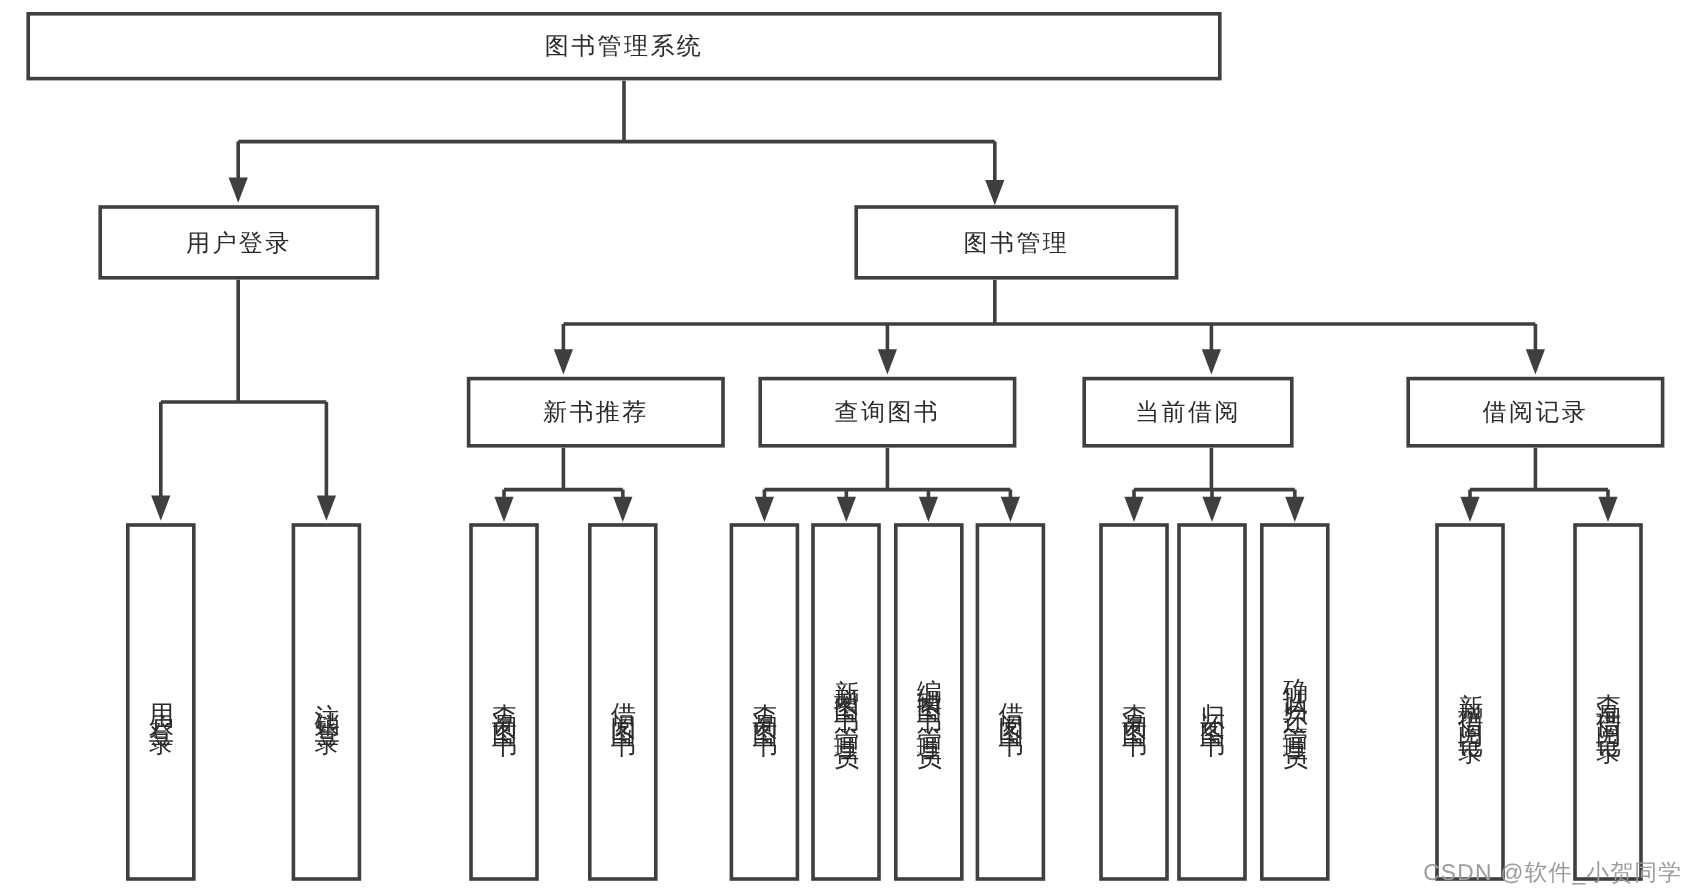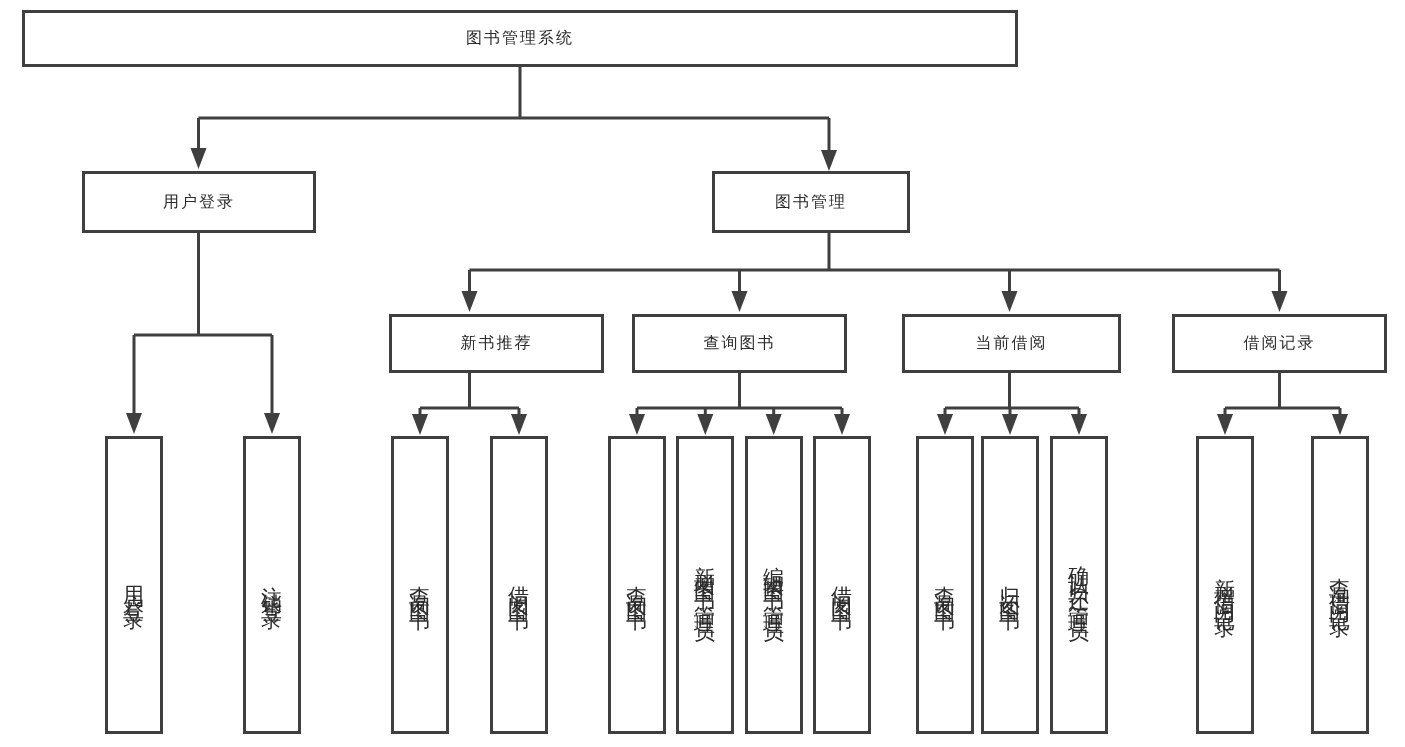--- a/index.html
+++ b/index.html
@@ -5,21 +5,21 @@
   html,body{margin:0;padding:0;background:#ffffff;}
   body{font-family:"Liberation Sans","DejaVu Sans",sans-serif;}
   .canvas{position:relative;width:1405px;height:747px;background:#ffffff;overflow:hidden;}
   .wires{position:absolute;left:0;top:0;z-index:1;}
   .wires path{stroke:var(--line,#3f3f3f);stroke-width:3;fill:none;}
   .wires polygon{fill:var(--line,#3f3f3f);stroke:none;}
   .node{
     position:absolute;z-index:2;box-sizing:border-box;
     border:3px solid var(--line,#3f3f3f);background:var(--box_bg,#ffffff);
     display:flex;align-items:center;justify-content:center;
-    font-size:16px;color:var(--text,#2b2b2b);letter-spacing:2px;
+    font-size:20px;color:var(--text,#2b2b2b);letter-spacing:2px;
   }
   .leaf{
     writing-mode:vertical-rl;text-orientation:mixed;
     font-size:21px;letter-spacing:8px;line-height:1;
     padding:6px 0;
   }
   .watermark{
     position:absolute;left:1186px;top:714px;z-index:5;
     font-size:19px;color:var(--watermark,#9b9b9b);
     letter-spacing:1px;white-space:nowrap;
@@ -73,38 +73,39 @@
       <polygon points="1071,414 1087,414 1079,435"></polygon>
 
       <polygon points="1217,414 1233,414 1225,435"></polygon>
       <polygon points="1332,414 1348,414 1340,435"></polygon>
     </g>
   </svg>
 
   <div class="node" style="left:22px;top:10px;width:996px;height:57px;">图书管理系统</div>
 
   <div class="node" style="left:82px;top:171px;width:234px;height:62px;">用户登录</div>
-  <div class="node" style="left:712px;top:171px;width:198px;height:62px;">图书管理</div>
+  <div class="node" style="left:712px;top:171px;width:270px;height:62px;">图书管理</div>
 
   <div class="node" style="left:362px;top:314px;width:215px;height:59px;margin-left:27px;">新书推荐</div>
   <div class="node" style="left:632px;top:314px;width:215px;height:59px;">查询图书</div>
-  <div class="node" style="left:902px;top:314px;width:219px;height:59px;">当前借阅</div>
+  <div class="node" style="left:902px;top:314px;width:176px;height:59px;">当前借阅</div>
   <div class="node" style="left:1172px;top:314px;width:215px;height:59px;">借阅记录</div>
 
   <div class="node leaf" style="left:105px;top:436px;width:58px;height:298px;">用户登录</div>
   <div class="node leaf" style="left:243px;top:436px;width:58px;height:298px;">注销登录</div>
 
   <div class="node leaf" style="left:391px;top:436px;width:58px;height:298px;">查询图书</div>
   <div class="node leaf" style="left:490px;top:436px;width:58px;height:298px;">借阅图书</div>
 
   <div class="node leaf" style="left:608px;top:436px;width:58px;height:298px;">查询图书</div>
   <div class="node leaf" style="left:676px;top:436px;width:58px;height:298px;">新增图书（管理员）</div>
   <div class="node leaf" style="left:745px;top:436px;width:58px;height:298px;">编辑图书（管理员）</div>
   <div class="node leaf" style="left:813px;top:436px;width:58px;height:298px;">借阅图书</div>
 
   <div class="node leaf" style="left:916px;top:436px;width:58px;height:298px;">查询图书</div>
   <div class="node leaf" style="left:981px;top:436px;width:58px;height:298px;">归还图书</div>
   <div class="node leaf" style="left:1050px;top:436px;width:58px;height:298px;">确认归还（管理员）</div>
 
   <div class="node leaf" style="left:1196px;top:436px;width:58px;height:298px;">新增借阅记录</div>
   <div class="node leaf" style="left:1311px;top:436px;width:58px;height:298px;">查询借阅记录</div>
 
+  <div class="watermark">CSDN @软件_小贺同学</div>
 </div>
 
 </body></html>

